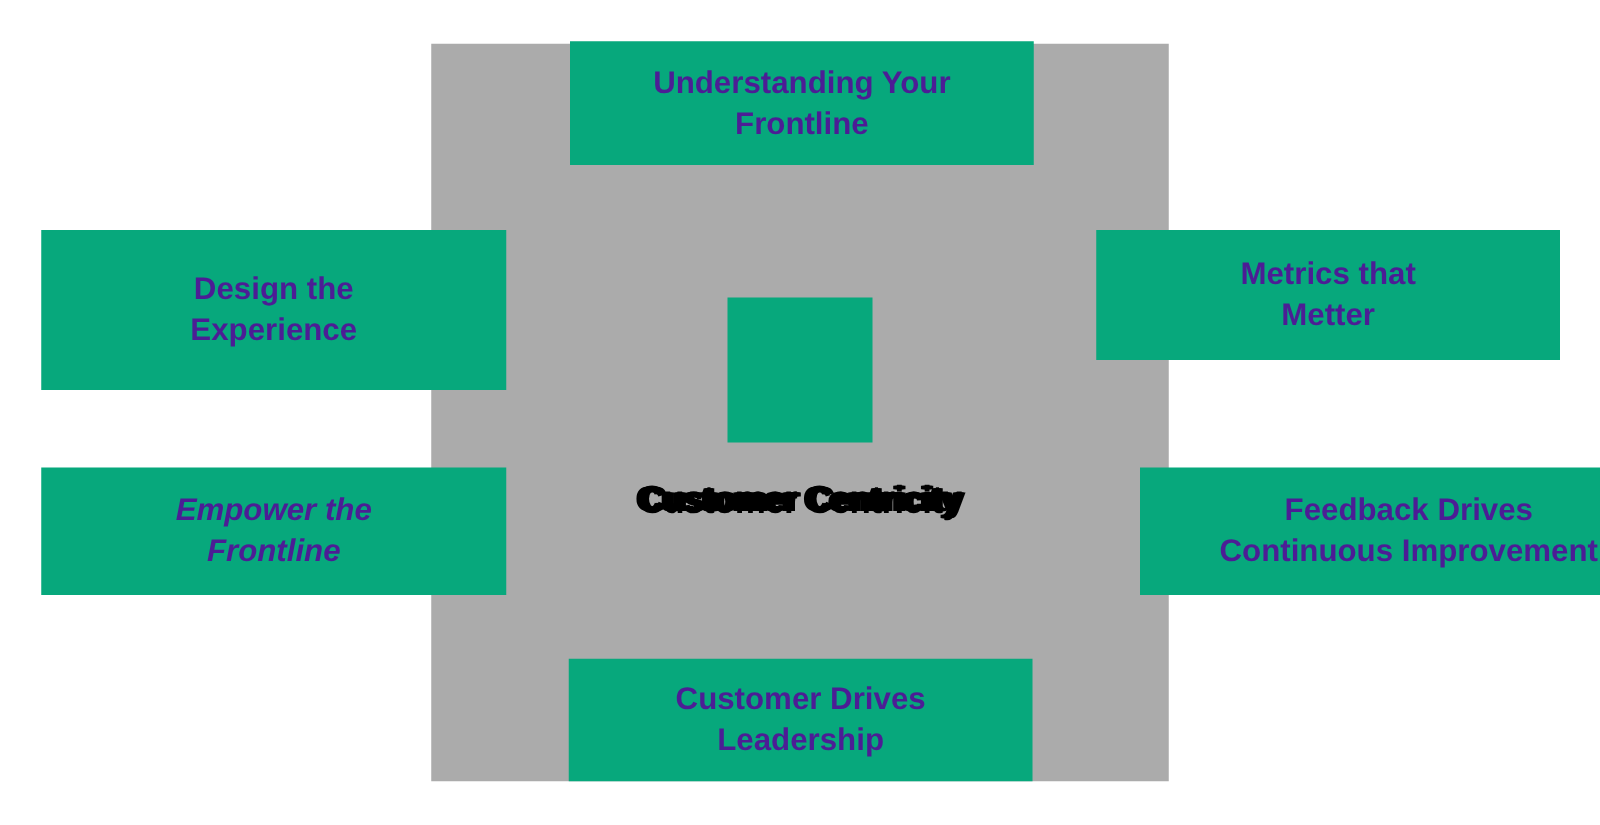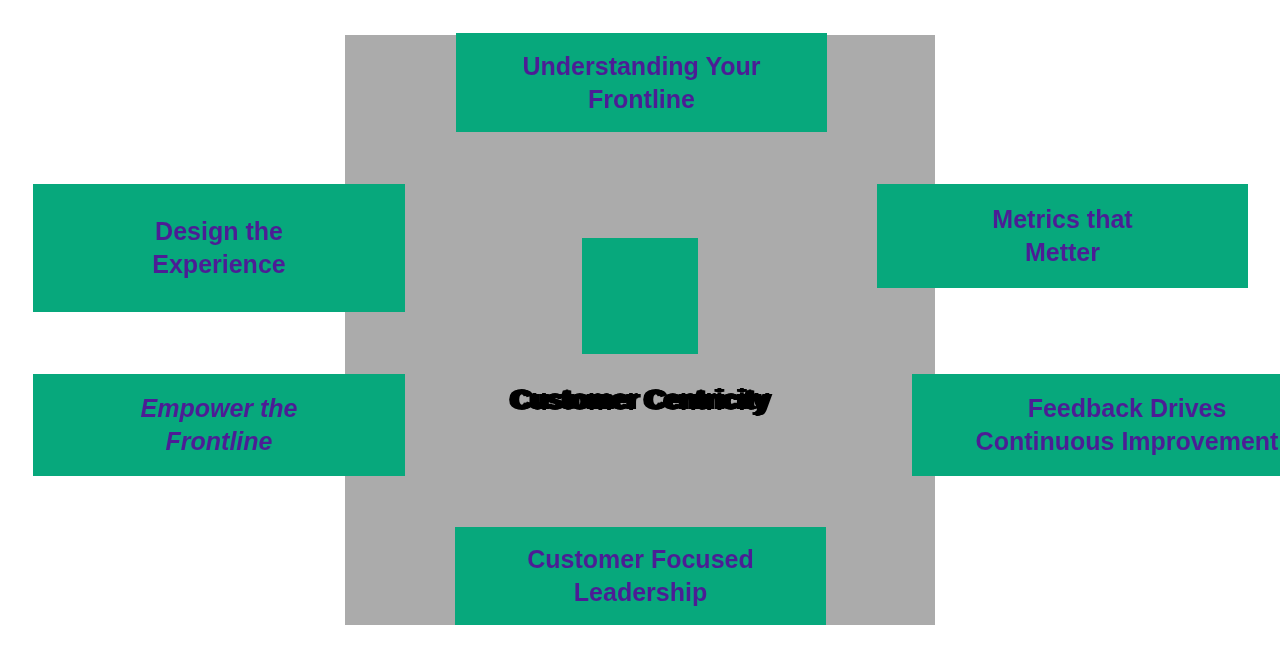--- a/index.html
+++ b/index.html
@@ -90,17 +90,17 @@
     <span>Empower the</span>
     <span>Frontline</span>
   </div>
 
   <div class="node node-right-low">
     <span>Feedback Drives</span>
     <span>Continuous Improvement</span>
   </div>
 
   <div class="node node-bottom">
-    <span>Customer Focused</span>
+    <span>Customer Drives</span>
     <span>Leadership</span>
   </div>
 
 </div>
 
 </body></html>

